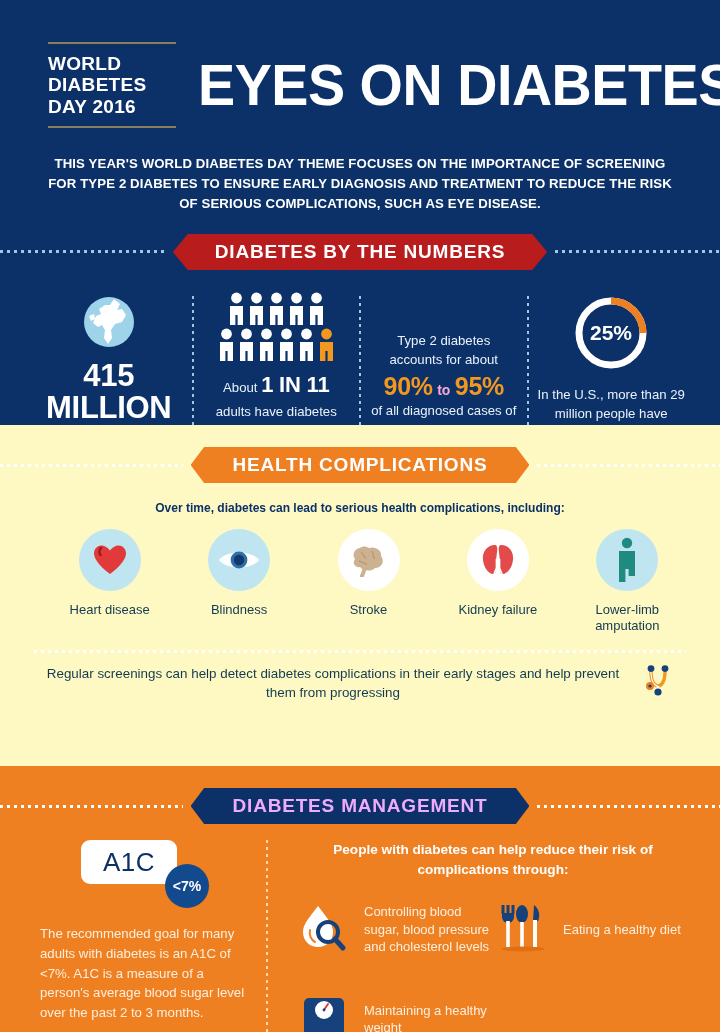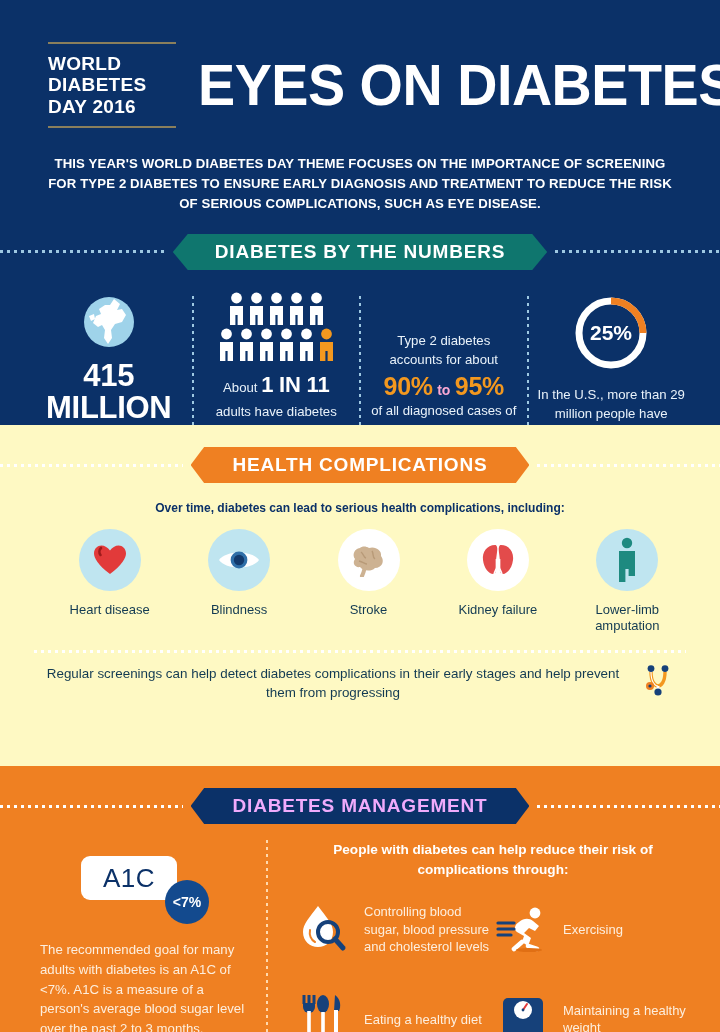--- a/index.html
+++ b/index.html
@@ -81,21 +81,21 @@
     flex:0 0 auto;
     padding:7px 42px;
     font-weight:bold;
     font-size:19px;
     letter-spacing:0.8px;
     text-transform:uppercase;
     clip-path:polygon(4% 0%, 96% 0%, 100% 50%, 96% 100%, 4% 100%, 0% 50%);
     text-align:center;
     white-space:nowrap;
   }
-  .ribbon.cyan  { background:#0f766e; color:#ffffff; }
+  .ribbon.cyan  { background:#b91c1c; color:#ffffff; }
   .ribbon.orange{ background:#ef8022; color:#ffffff; }
   .ribbon.navy  { background:#0b3168; color:#f0abfc; }
 
   .dots-navy  { color:#9ec8e2; }
   .dots-cyan  { color:#ffffff; }
   .dots-orange{ color:#ffffff; }
 
   
   .stats {
     display:flex;
@@ -208,21 +208,21 @@
     position:relative;
   }
   .mgmt-row { display:flex; padding:16px 28px 0 28px; }
   .mgmt-left { flex:0 0 238px; padding:0 12px; }
   .mgmt-right { flex:1 1 auto; padding-left:26px; }
   .vdots-orange {
     flex:0 0 2px; align-self:stretch;
     background-image:repeating-linear-gradient(to bottom,
       #ffd9ad 0px, #ffd9ad 3px, transparent 3px, transparent 7px);
   }
-  .a1c-wrap { position:relative; width:132px; margin:16px auto; height:58px; }
+  .a1c-wrap { position:relative; width:132px; margin:0 auto; height:58px; }
   .a1c-box {
     background:#ffffff; border-radius:9px;
     width:96px; height:44px;
     display:flex; align-items:center; justify-content:center;
     color:#0b3168; font-size:26px; letter-spacing:0.5px;
   }
   .a1c-badge {
     position:absolute; right:4px; bottom:-10px;
     width:44px; height:44px; border-radius:50%;
     background:#134a8e; color:#ffffff;
@@ -519,33 +519,20 @@
               <path d="M19 2 C10 14 4 20 4 28 C4 37 11 43 19 43 C27 43 34 37 34 28 C34 20 28 14 19 2 Z" fill="#ffffff"></path>
               <path d="M11 26 C10 31 12 36 16 38" stroke="#ef8022" stroke-width="2" fill="none" stroke-linecap="round"></path>
               <circle cx="29" cy="28" r="10" fill="none" stroke="#16417a" stroke-width="4"></circle>
               <circle cx="26" cy="25" r="1.8" fill="#ffffff"></circle>
               <path d="M36 35 L44 44" stroke="#16417a" stroke-width="5" stroke-linecap="round"></path>
             </svg>
           </span>
           <span class="mgmt-lbl">Controlling blood sugar, blood pressure and cholesterol levels</span>
         </div>
 
-        <div class="mgmt-item">
-          <span class="mgmt-ico">
-            <svg width="56" height="46" viewBox="0 0 56 46">
-              <circle cx="40" cy="7" r="5.4" fill="#ffffff"></circle>
-              <path d="M24 16 C29 12 34 12 38 15 L44 20 L40 25 L34 22 L29 27 L36 32 L33 40 L27 36 L29 30 L22 26 C19 24 19 19 24 16 Z" fill="#ffffff"></path>
-              <path d="M27 36 L19 43" stroke="#ffffff" stroke-width="4.6" stroke-linecap="round"></path>
-              <path d="M33 40 L42 43" stroke="#ffffff" stroke-width="4.6" stroke-linecap="round"></path>
-              <path d="M3 17 h16 M3 23 h16 M3 29 h13" stroke="#16417a" stroke-width="3.2" stroke-linecap="round"></path>
-              <ellipse cx="34" cy="44" rx="13" ry="2" fill="#e06f14"></ellipse>
-            </svg>
-          </span>
-          <span class="mgmt-lbl">Exercising</span>
-        </div>
 
         <div class="mgmt-item">
           <span class="mgmt-ico">
             <svg width="52" height="52" viewBox="0 0 52 52">
               <path d="M6 2 v9 M11 2 v9 M16 2 v9" stroke="#16417a" stroke-width="3"></path>
               <path d="M5 10 h12 v4 a6 6 0 0 1 -12 0 z" fill="#16417a"></path>
               <rect x="9.2" y="18" width="3.6" height="26" fill="#ffffff"></rect>
               <ellipse cx="25" cy="11" rx="6" ry="9" fill="#16417a"></ellipse>
               <rect x="23.2" y="19" width="3.6" height="25" fill="#ffffff"></rect>
               <path d="M37 2 c6 4 6 12 4 16 h-5 z" fill="#16417a"></path>

